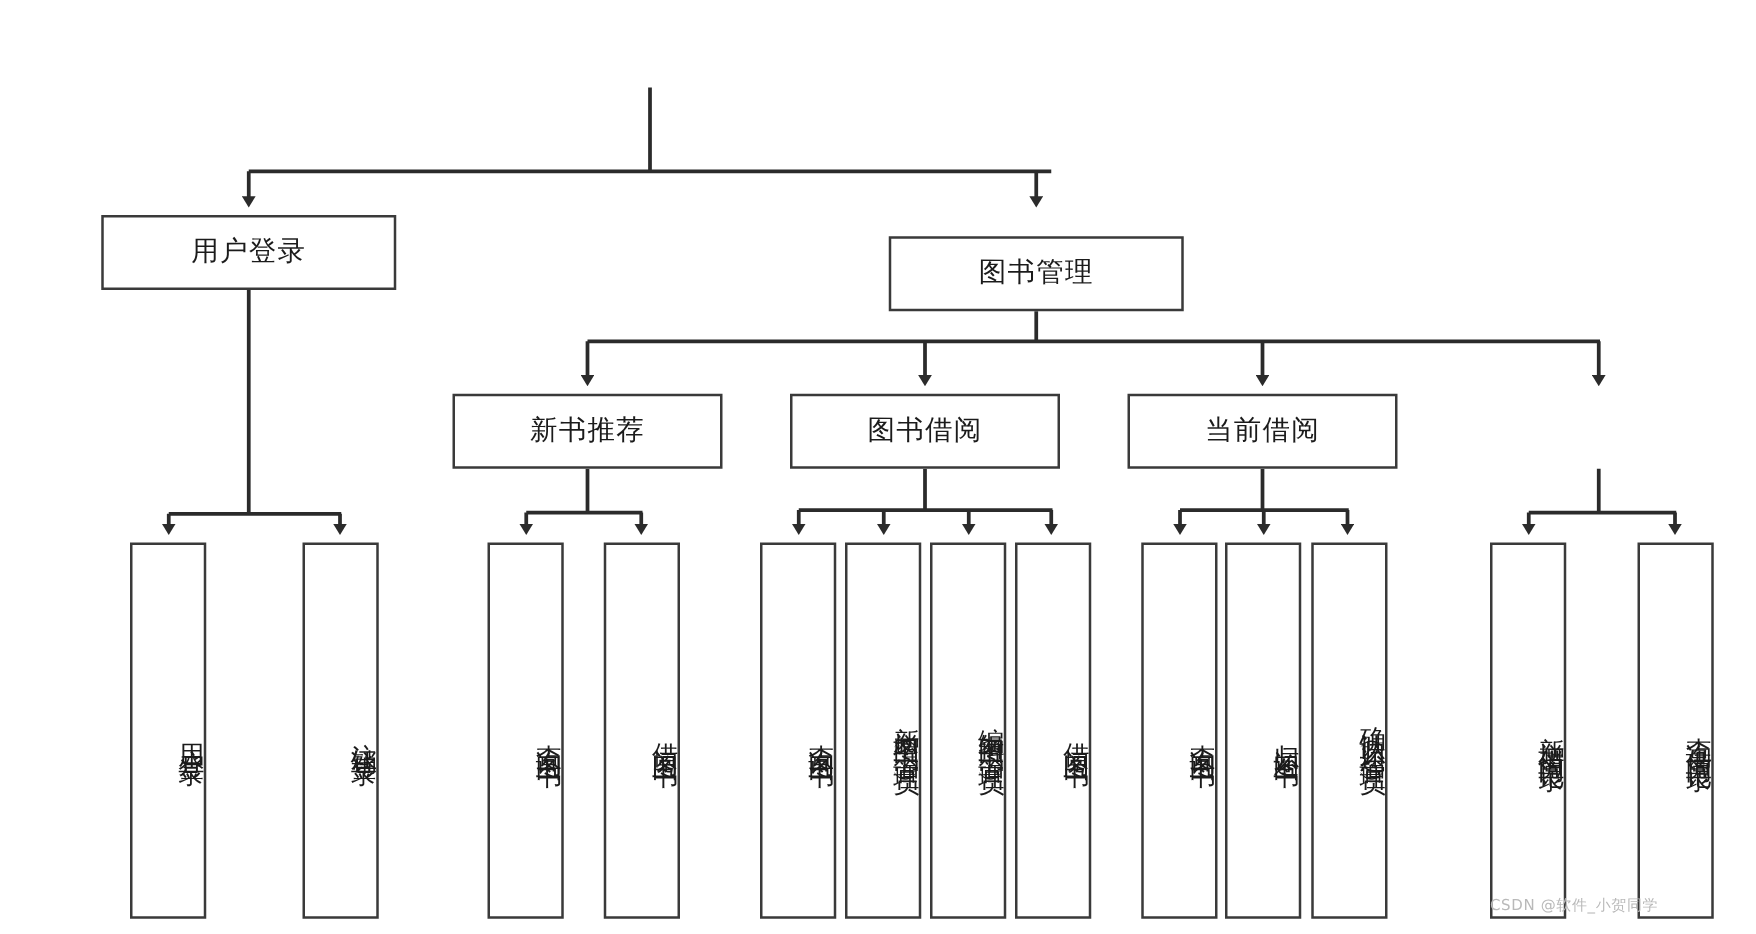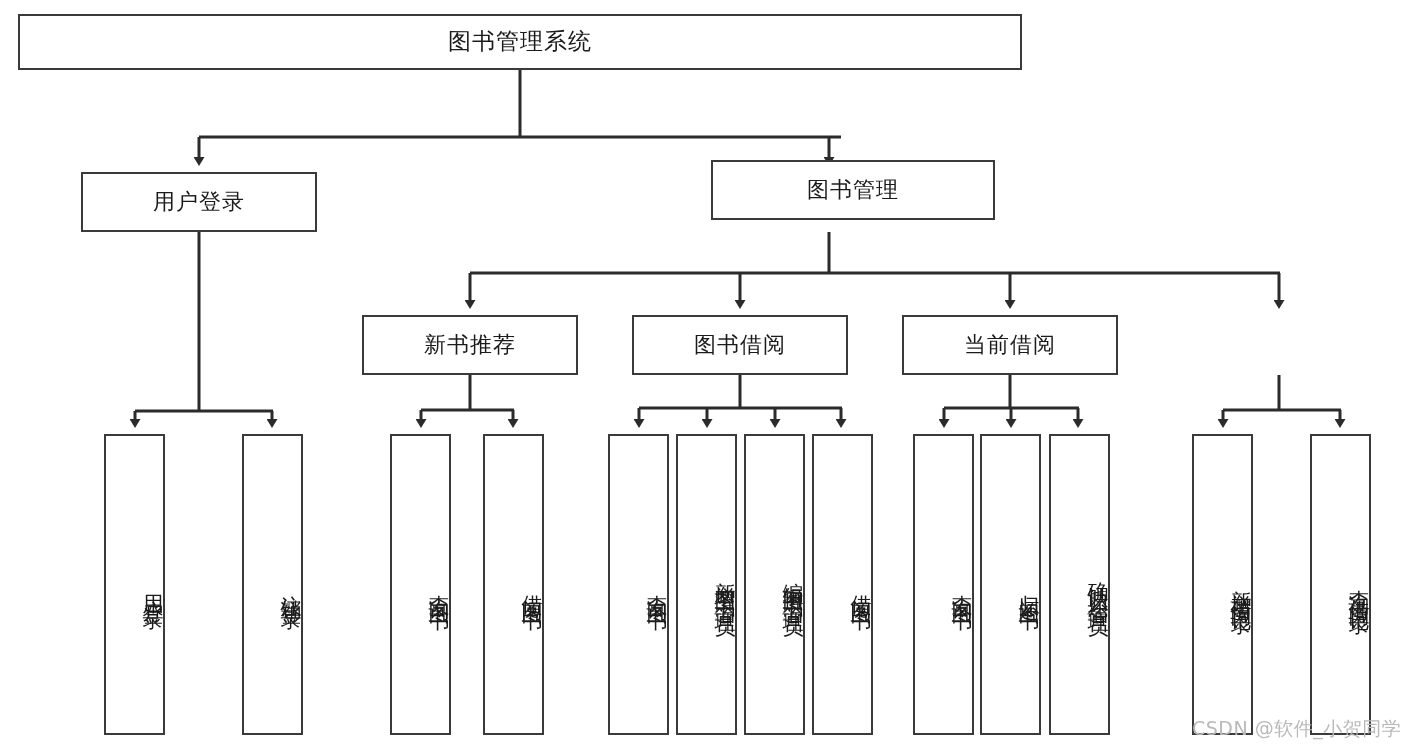--- a/index.html
+++ b/index.html
@@ -55,21 +55,21 @@
   }
   .node.vert > span {
     writing-mode: vertical-rl;
     text-orientation: upright;
     display: block;
     text-align: left;
   }
   .watermark {
     position: absolute;
     color: #b9b9b9;
-    font-size: 19px;
+    font-size: 12px;
     letter-spacing: 0.5px;
     white-space: nowrap;
     text-align: center;
   }
 </style>
 </head>
 <body>
 
 <div id="canvas">
 
@@ -116,28 +116,25 @@
       <path d="M1011,408 L1011,420" marker-end="url(#arrow)"></path>
       <path d="M1078,408 L1078,420" marker-end="url(#arrow)"></path>
 
       <path d="M1279,375 L1279,410"></path>
       <path d="M1223,410 L1341,410"></path>
       <path d="M1223,410 L1223,420" marker-end="url(#arrow)"></path>
       <path d="M1340,410 L1340,420" marker-end="url(#arrow)"></path>
     </g>
   </svg>
 
-  <div class="node horiz root" style="left:18px; top:14px; width:1004px; height:56px;">
-    <span>图书管理系统</span>
-  </div>
 
   <div class="node horiz" style="left:81px; top:172px; width:236px; height:60px;">
     <span>用户登录</span>
   </div>
-  <div class="node horiz" style="left:711px; top:160px; width:284px; height:60px;">
+  <div class="node horiz" style="left:711px; top:189px; width:236px; height:60px;">
     <span>图书管理</span>
   </div>
 
   <div class="node horiz" style="left:632px; top:315px; width:216px; height:60px;">
     <span>图书借阅</span>
   </div>
   <div class="node horiz" style="left:362px; top:315px; width:216px; height:60px;">
     <span>新书推荐</span>
   </div>
   <div class="node horiz" style="left:902px; top:315px; width:216px; height:60px;">

